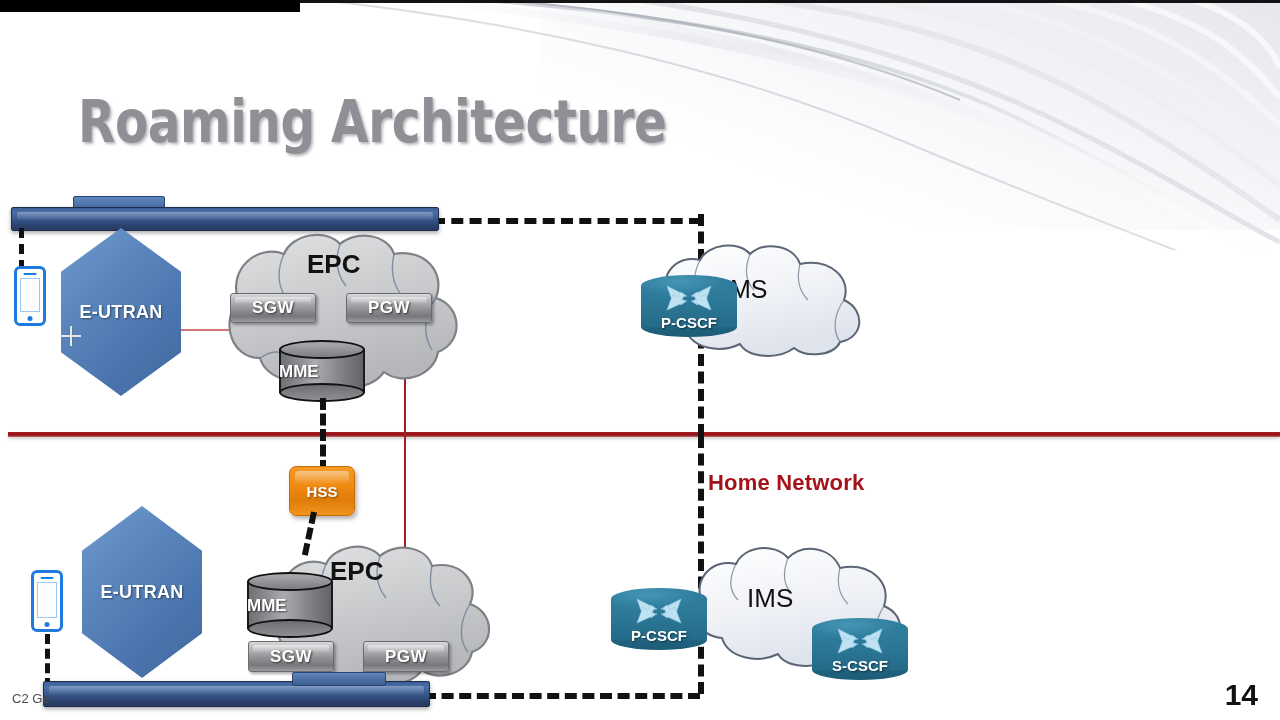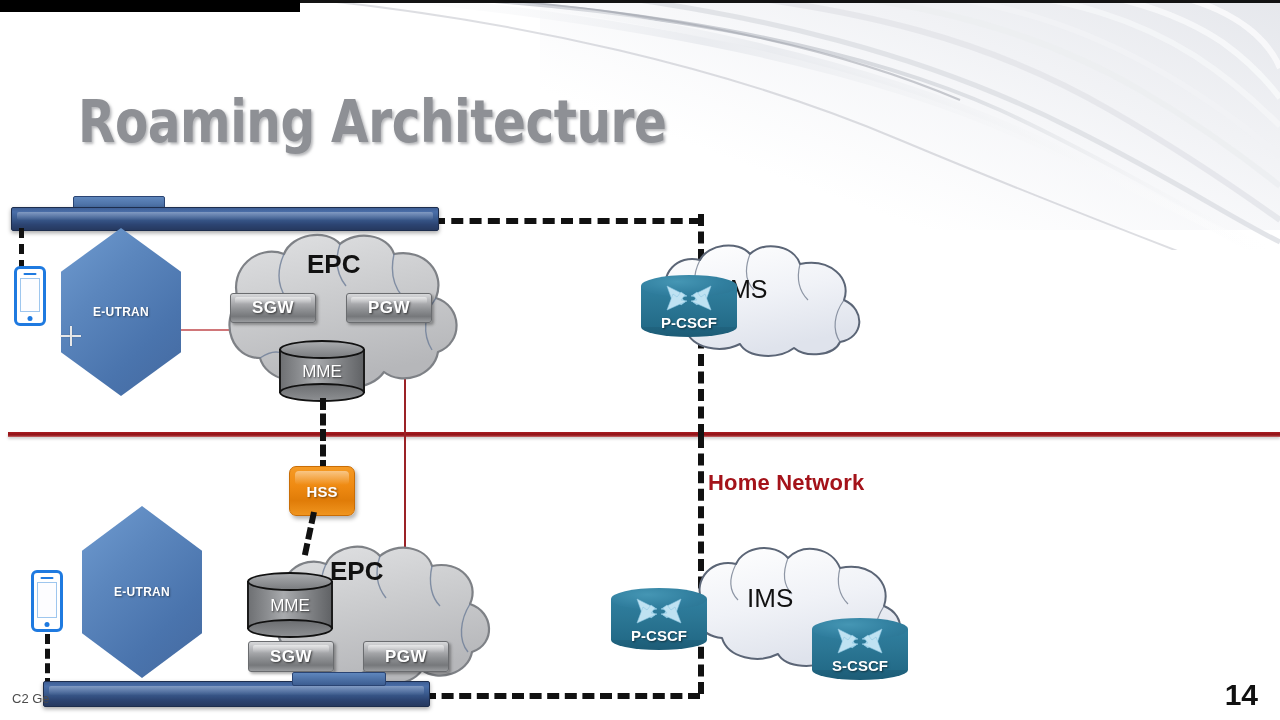--- a/index.html
+++ b/index.html
@@ -63,21 +63,21 @@
   
   .hexwrap{position:absolute;}
   .hex{
     width:100%;height:100%;
     background:linear-gradient(135deg,#6f9bd0 0%,#5b86bd 35%,#4a74ad 70%,#44699f 100%);
     clip-path:polygon(50% 0%,100% 26%,100% 74%,50% 100%,0% 74%,0% 26%);
     box-shadow:3px 3px 5px rgba(0,0,0,.25);
     display:flex;align-items:center;justify-content:center;
   }
   .hex-label{
-    color:#fff;font-weight:700;font-size:12px;letter-spacing:.3px;
+    color:#fff;font-weight:700;font-size:18px;letter-spacing:.3px;
     text-shadow:1px 1px 2px rgba(0,0,0,.45);
   }
   
   .phone{
     position:absolute;border:3px solid #1f7ae0;border-radius:6px;
     background:#fff;box-sizing:border-box;
   }
   .phone .screen{
     position:absolute;left:3px;right:3px;top:9px;bottom:11px;
     background:#fdfdff;border:1px solid #9ec6ee;
@@ -120,21 +120,21 @@
     background:linear-gradient(180deg,#a9abae,#7c7e81);
     border:2px solid #111;box-sizing:border-box;
   }
   .cyl .bot{
     position:absolute;left:0;right:0;bottom:0;height:19px;border-radius:50%;
     background:linear-gradient(180deg,#6d6f72,#8c8e91);
     border:2px solid #111;box-sizing:border-box;
   }
   .cyl .lbl{
     position:absolute;left:0;right:0;top:50%;transform:translateY(-45%);
-    text-align:center;color:#fff;font-weight:400;font-size:17px;
+    text-align:left;color:#fff;font-weight:700;font-size:17px;
     text-shadow:1px 1px 2px rgba(0,0,0,.65);z-index:3;
   }
   
   .hss{
     position:absolute;border-radius:7px;
     background:linear-gradient(180deg,#f59a24 0%,#ef8a12 40%,#e07c08 70%,#f0951f 100%);
     border:1px solid #c96d05;
     box-shadow:2px 3px 4px rgba(0,0,0,.3);
     display:flex;align-items:center;justify-content:center;
   }

